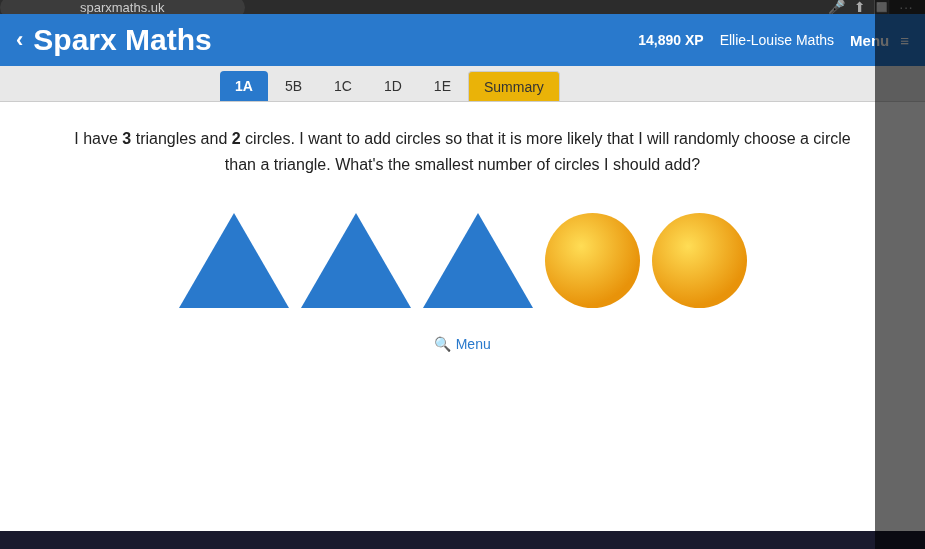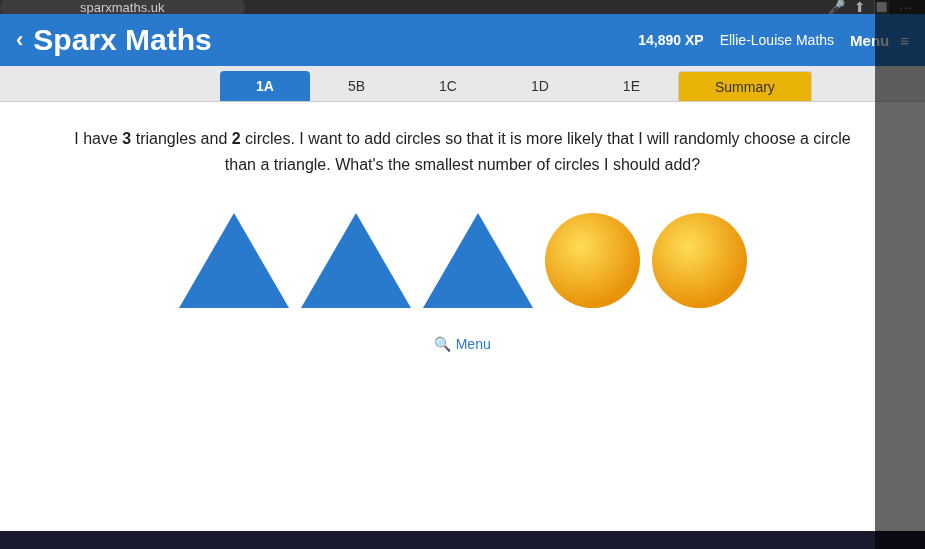--- a/index.html
+++ b/index.html
@@ -83,21 +83,21 @@
     
     .tabs-bar {
       background: #e8e8e8;
       display: flex;
       align-items: flex-end;
       padding: 0 0 0 220px;
       height: 36px;
       border-bottom: 1px solid #ccc;
     }
     .tab {
-      padding: 6px 36px;
+      padding: 6px 15px;
       font-size: 14px;
       color: #333;
       cursor: pointer;
       border-radius: 4px 4px 0 0;
       margin-right: 2px;
       height: 30px;
       display: flex;
       align-items: center;
       margin-top: 44px;
     }

